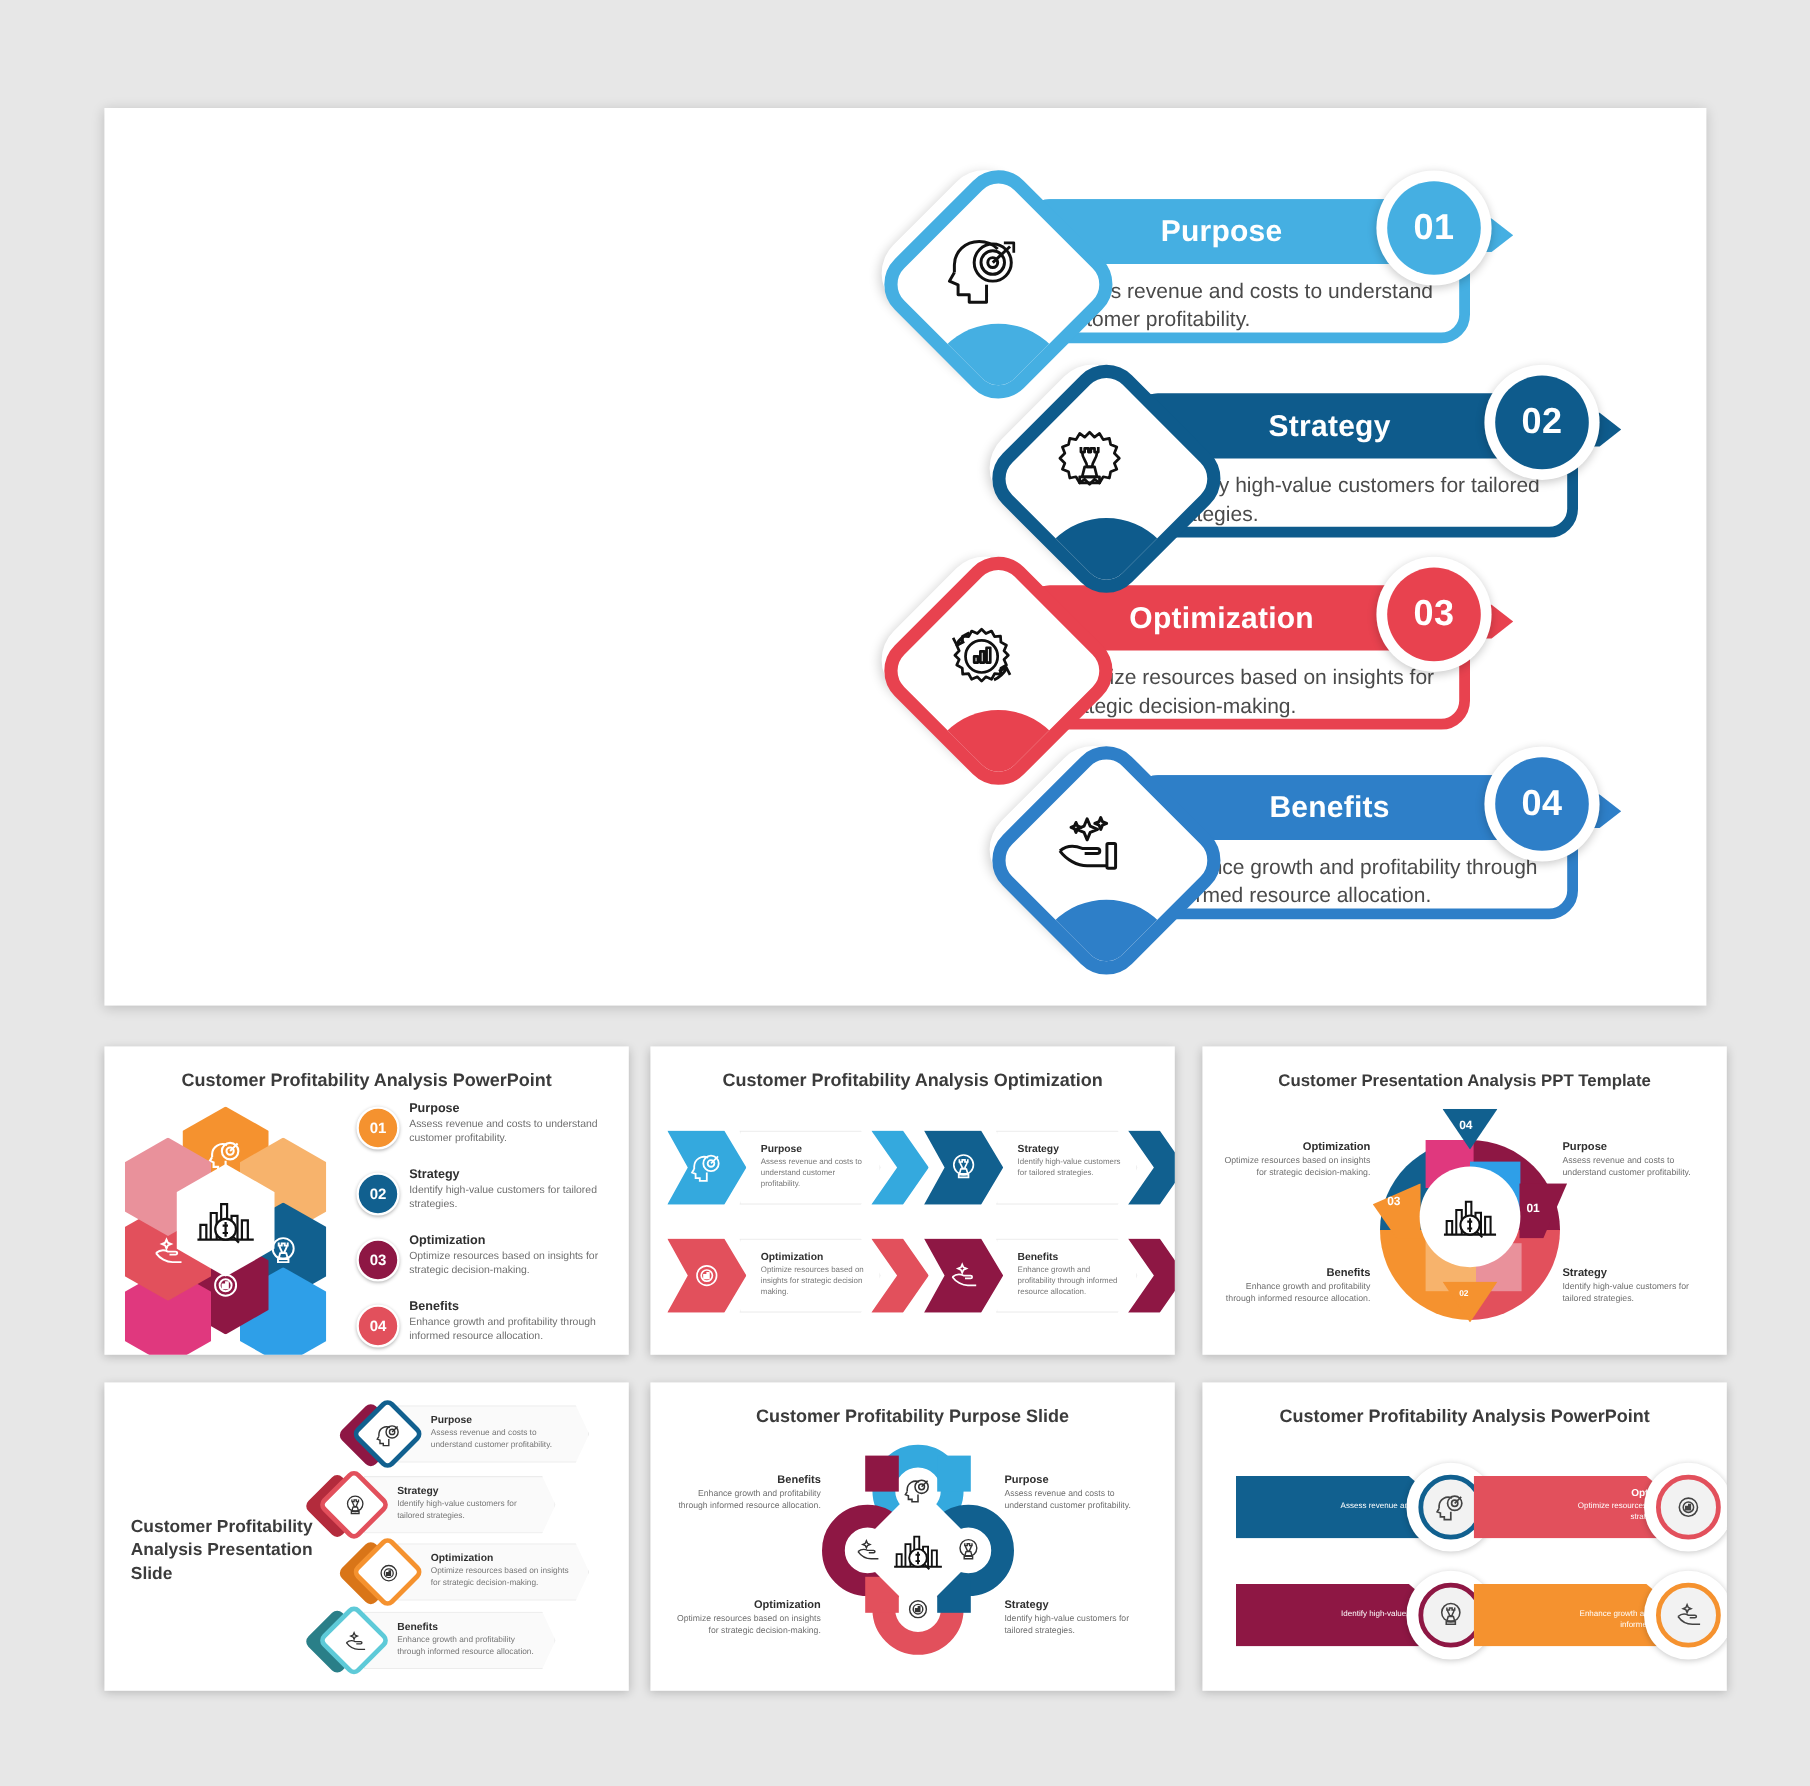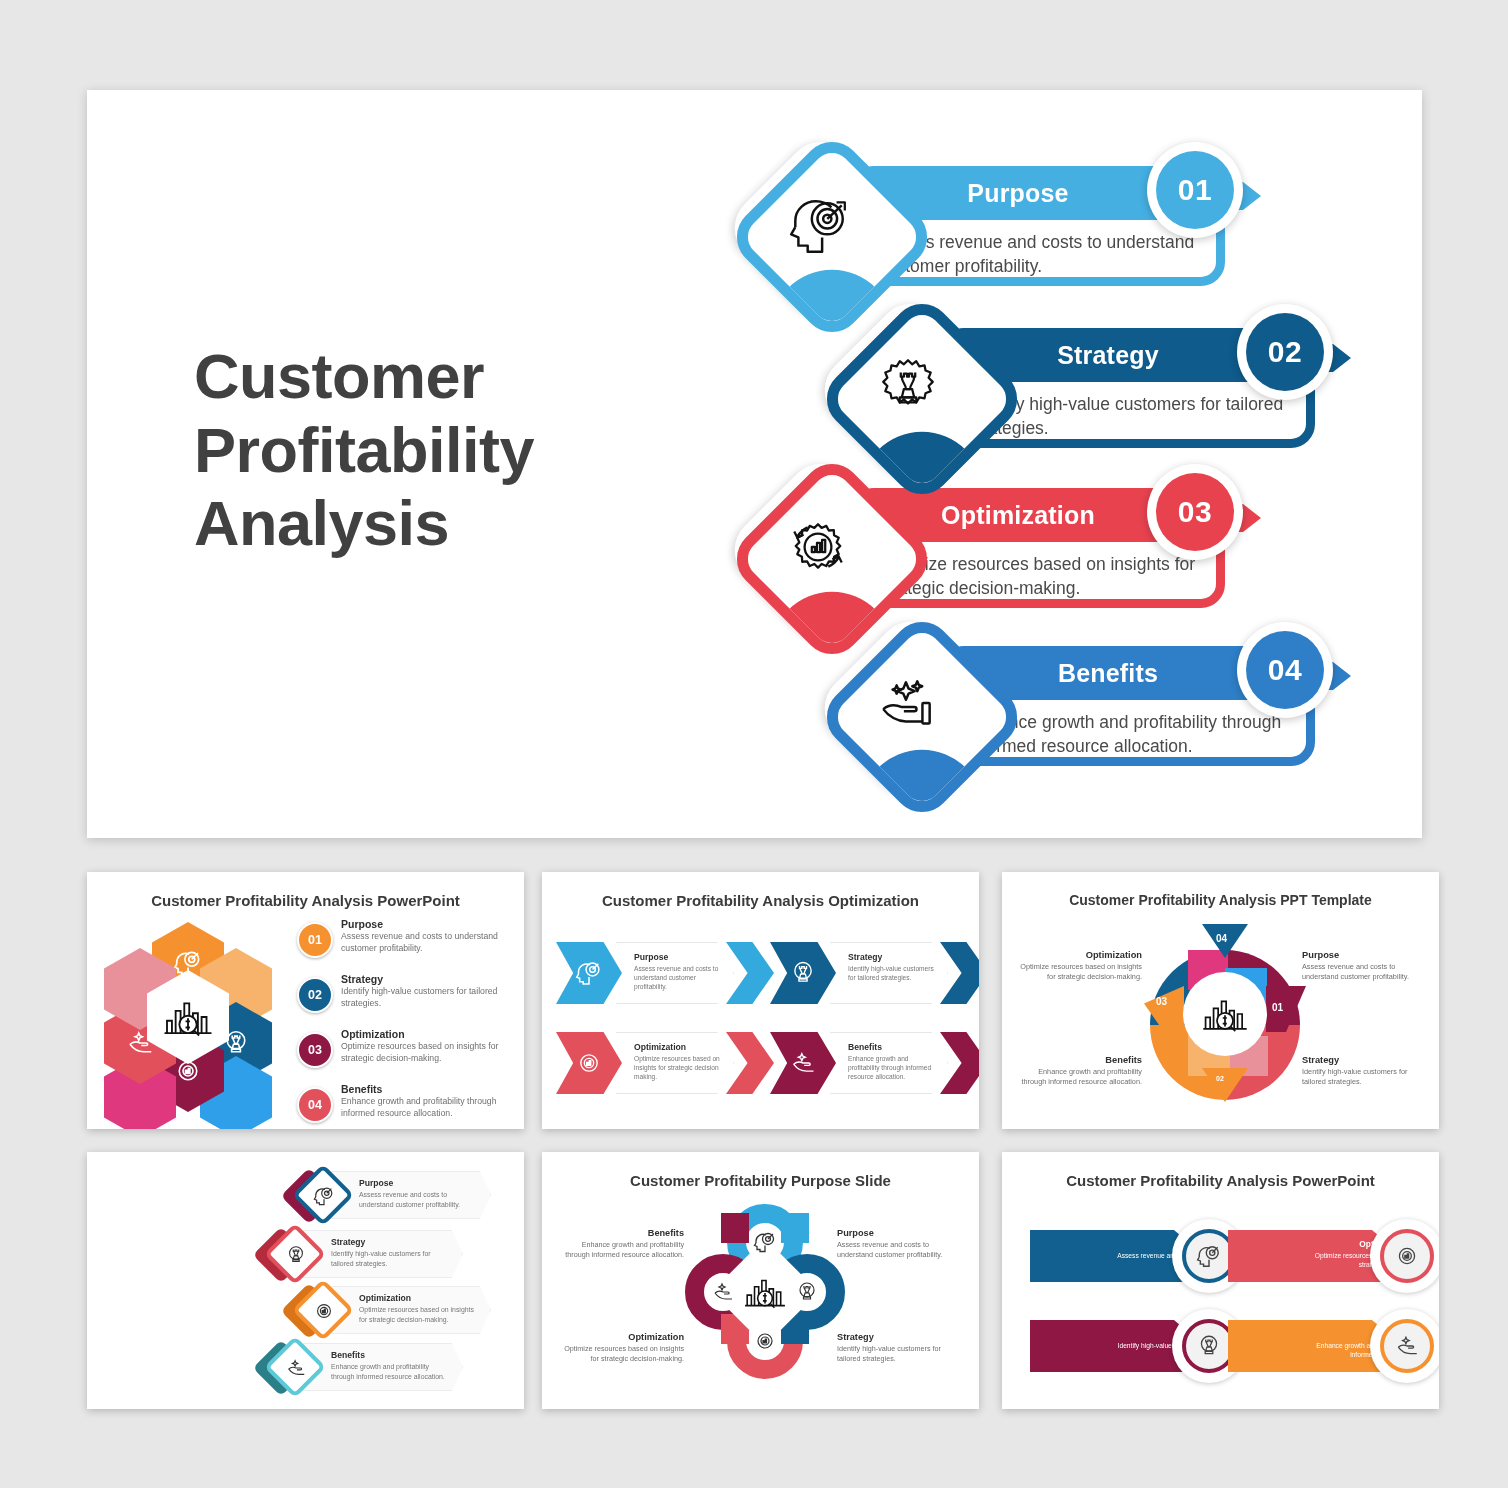--- a/index.html
+++ b/index.html
@@ -217,21 +217,20 @@
     width:54px;height:54px;border-radius:50%;border:4px solid currentColor;
     background:#f2f2f2;display:flex;align-items:center;justify-content:center;box-sizing:border-box;
   }
   .ban-c-in svg{width:26px;height:26px;}
 </style>
 </head>
 <body>
 
 <div id="main-slide">
 
-  <div id="main-title">Customer Profitability Analysis</div>
 
   <div id="infographic">
 
     <div class="step step-0">
       <div class="tip" style="left:470px;">
         <svg viewBox="0 0 44 36">
             <path d="M0 4 h26 l18 14 l-18 14 h-26 z" fill="#45AFE2"></path>
           </svg>
       </div>
       <div class="panel" style="color:#45AFE2">
@@ -494,21 +493,21 @@
           </svg>
       </div>
       <div class="chev-bd"></div>
       <div class="chev-ar" style="background:#8E1744"></div>
       <div class="chev-t">Benefits</div>
       <div class="chev-d">Enhance growth and profitability through informed resource allocation.</div>
     </div>
   </div>
 
   <div class="thumb t-w tc2 tr0">
-    <div class="t-title small">Customer Profitability Analysis PPT Template</div>
+    <div class="t-title small">Customer Presentation Analysis PPT Template</div>
     <div class="donut">
       <div class="quad" style="left:75px;top:26px;background:#8E1744;clip-path:polygon(0 0,100% 0,100% 100%,0 100%);border-radius:0 75px 0 0;"></div>
       <div class="quad" style="left:75px;top:101px;background:#E2505C;border-radius:0 0 75px 0;"></div>
       <div class="quad" style="left:0;top:101px;background:#F5922F;border-radius:0 0 0 75px;"></div>
       <div class="quad" style="left:0;top:26px;background:#11608F;border-radius:75px 0 0 0;"></div>
       <div class="quad" style="left:38px;top:26px;width:40px;height:40px;background:#E0387E;"></div>
       <div class="quad" style="left:78px;top:112px;width:40px;height:40px;background:#E9919B;"></div>
       <div class="quad" style="left:38px;top:110px;width:42px;height:42px;background:#F7B36C;"></div>
       <div class="quad" style="left:75px;top:44px;width:42px;height:42px;background:#2E9FE8;"></div>
       <div style="position:absolute;left:52px;top:0;width:46px;height:34px;background:#11608F;clip-path:polygon(0 0,100% 0,50% 100%);"></div>
@@ -540,20 +539,21 @@
       <div class="ct">Benefits</div>
       <div class="cd">Enhance growth and profitability through informed resource allocation.</div>
     </div>
     <div class="c-lbl" style="left:10px;top:78px;text-align:right;">
       <div class="ct">Optimization</div>
       <div class="cd">Optimize resources based on insights for strategic decision-making.</div>
     </div>
   </div>
 
   <div class="thumb t-w tc0 tr1">
+    <div class="t4-title">Customer Profitability Analysis Presentation Slide</div>
 
     <div class="dmd-row" style="left:202px;top:18px;width:215px;color:#11608F">
       <div class="rib"></div>
       <div class="dmd-back" style="background:#8E1744"></div>
       <div class="dmd-front"></div>
       <div class="dmd-ic">
         <svg viewBox="0 0 24 24" fill="none" stroke="#333" stroke-width="1.3">
             <path d="M3 13V11a7 7 0 0 1 10-6"></path>
             <path d="M3 13l-1.5 2.5 2.5 1v3h3v2h5v-6"></path>
             <circle cx="15" cy="9" r="5.5"></circle>

